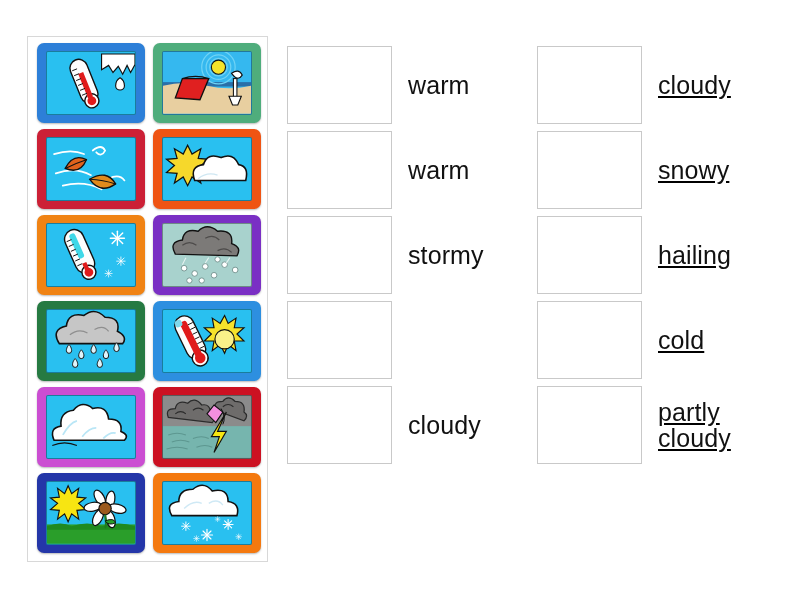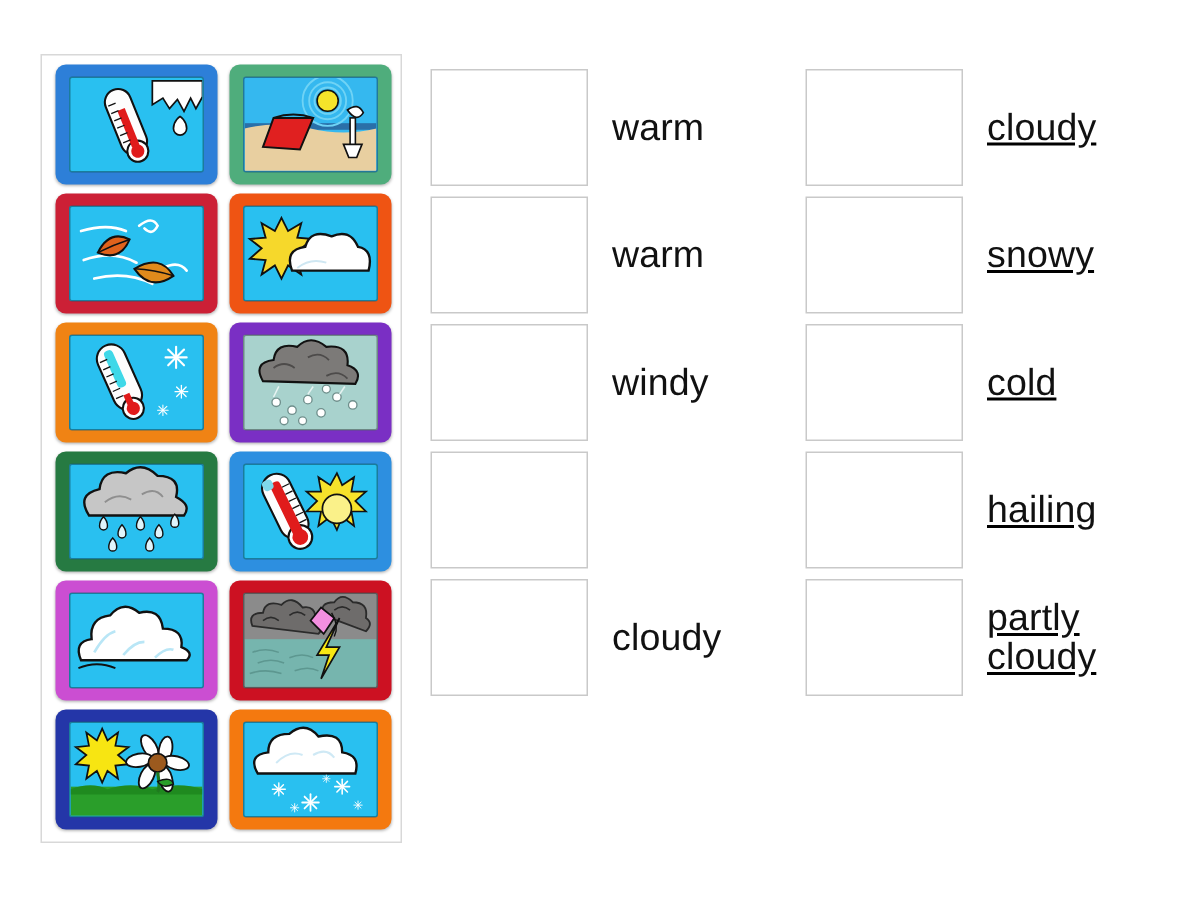--- a/index.html
+++ b/index.html
@@ -377,21 +377,21 @@
     <div class="row">
       <div class="dropbox"></div>
       <div class="answer-label">warm</div>
     </div>
     <div class="row">
       <div class="dropbox"></div>
       <div class="answer-label">warm</div>
     </div>
     <div class="row">
       <div class="dropbox"></div>
-      <div class="answer-label">windy</div>
+      <div class="answer-label">stormy</div>
     </div>
     <div class="row">
       <div class="dropbox"></div>
     </div>
     <div class="row">
       <div class="dropbox"></div>
       <div class="answer-label">cloudy</div>
     </div>
   </div>
 
@@ -399,25 +399,25 @@
     <div class="row">
       <div class="dropbox"></div>
       <div class="answer-label">cloudy</div>
     </div>
     <div class="row">
       <div class="dropbox"></div>
       <div class="answer-label">snowy</div>
     </div>
     <div class="row">
       <div class="dropbox"></div>
+      <div class="answer-label">hailing</div>
+    </div>
+    <div class="row">
+      <div class="dropbox"></div>
       <div class="answer-label">cold</div>
-    </div>
-    <div class="row">
-      <div class="dropbox"></div>
-      <div class="answer-label">hailing</div>
     </div>
     <div class="row">
       <div class="dropbox"></div>
       <div class="answer-label">partly
 cloudy</div>
     </div>
   </div>
 
 </div>
 

